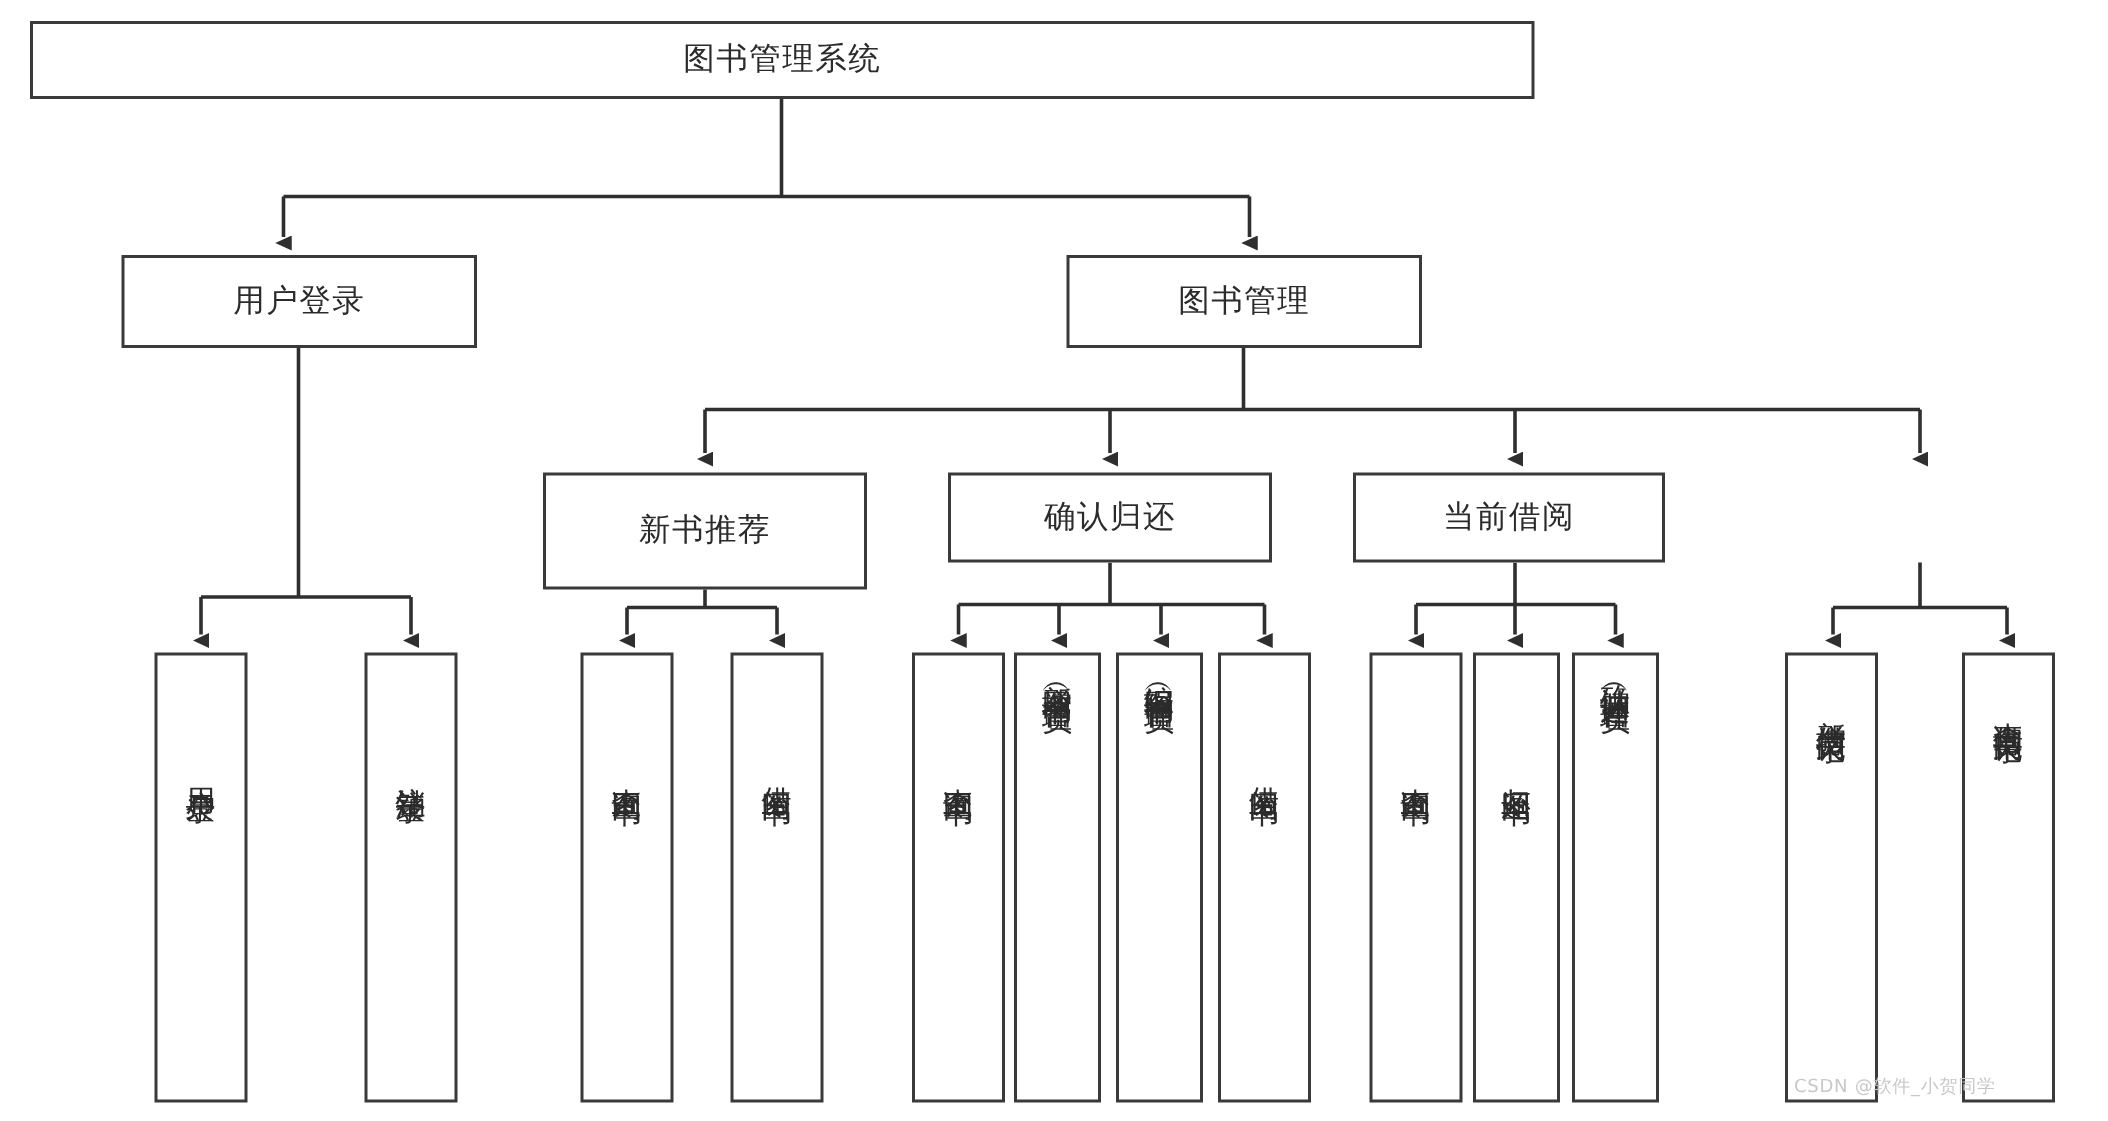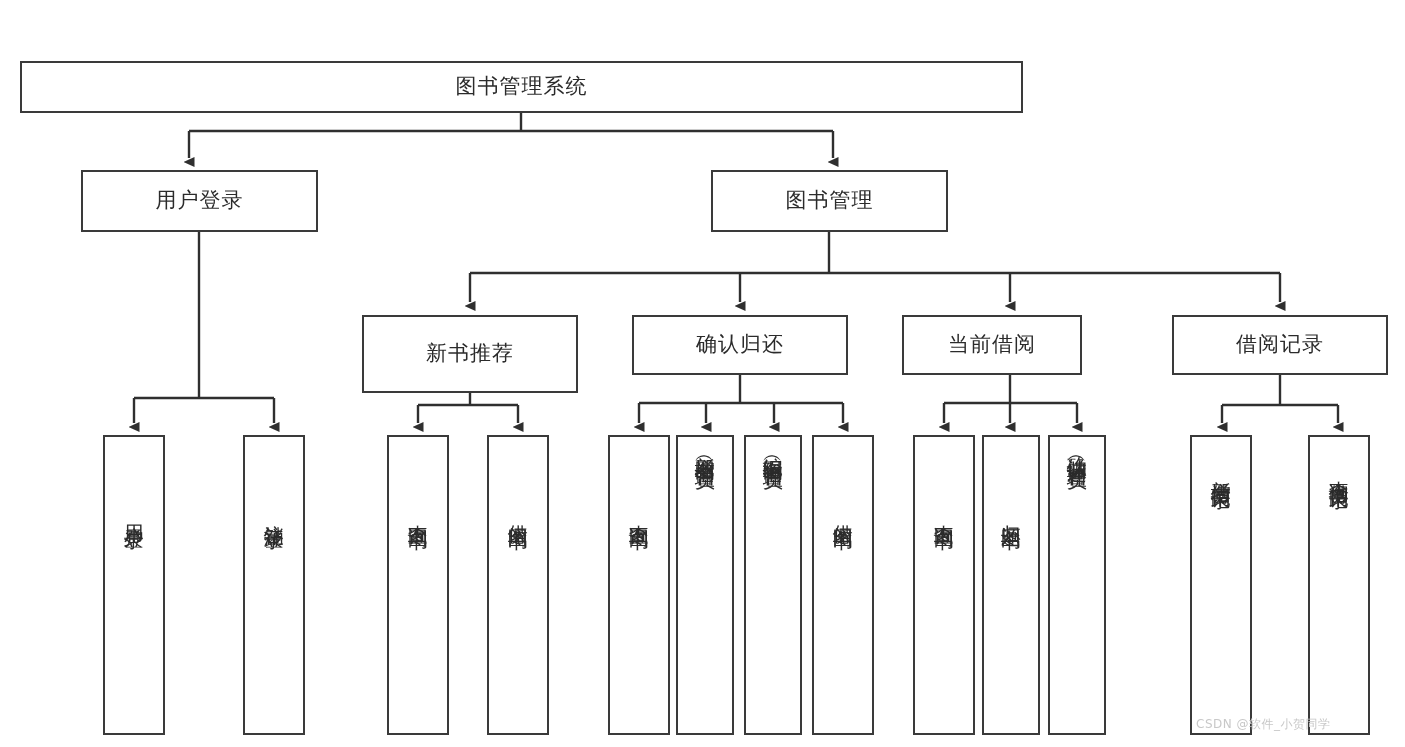--- a/index.html
+++ b/index.html
@@ -117,47 +117,44 @@
       <path d="M1010,403 L1010,423" marker-end="url(#arrow)"></path>
       <path d="M1077,403 L1077,423" marker-end="url(#arrow)"></path>
 
       <path d="M1280,375 L1280,405"></path>
       <path d="M1222,405 L1338,405"></path>
       <path d="M1222,405 L1222,423" marker-end="url(#arrow)"></path>
       <path d="M1338,405 L1338,423" marker-end="url(#arrow)"></path>
     </g>
   </svg>
 
-  <div class="node h" style="left:20px; top:14px; width:1003px; height:52px;margin-top:47px;">
+  <div class="node h" style="left:20px; top:14px; width:1003px; height:52px;">
     <span class="label">图书管理系统</span>
   </div>
 
   <div class="node h" style="left:81px; top:170px; width:237px; height:62px;">
     <span class="label">用户登录</span>
   </div>
 
   <div class="node h" style="left:711px; top:170px; width:237px; height:62px;">
     <span class="label">图书管理</span>
   </div>
 
   <div class="node h" style="left:362px; top:315px; width:216px; height:78px;">
     <span class="label">新书推荐</span>
   </div>
 
   <div class="node h" style="left:632px; top:315px; width:216px; height:60px;">
     <span class="label">确认归还</span>
   </div>
 
-  <div class="node h" style="left:902px; top:315px; width:180px; height:60px;justify-content:center;">
+  <div class="node h" style="left:902px; top:315px; width:208px; height:60px;justify-content:center;">
     <span class="label">当前借阅</span>
   </div>
 
-  <div class="node h" style="left:1172px; top:315px; width:216px; height:60px;">
-    <span class="label">借阅记录</span>
-  </div>
 
   <div class="node v" style="left:103px; top:435px; width:62px; height:300px; padding-top:72px;">
     <span class="label">用户登录</span>
   </div>
 
   <div class="node v" style="left:243px; top:435px; width:62px; height:300px; padding-top:72px;">
     <span class="label">注销登录</span>
   </div>
 
   <div class="node v" style="left:387px; top:435px; width:62px; height:300px; padding-top:72px;">

